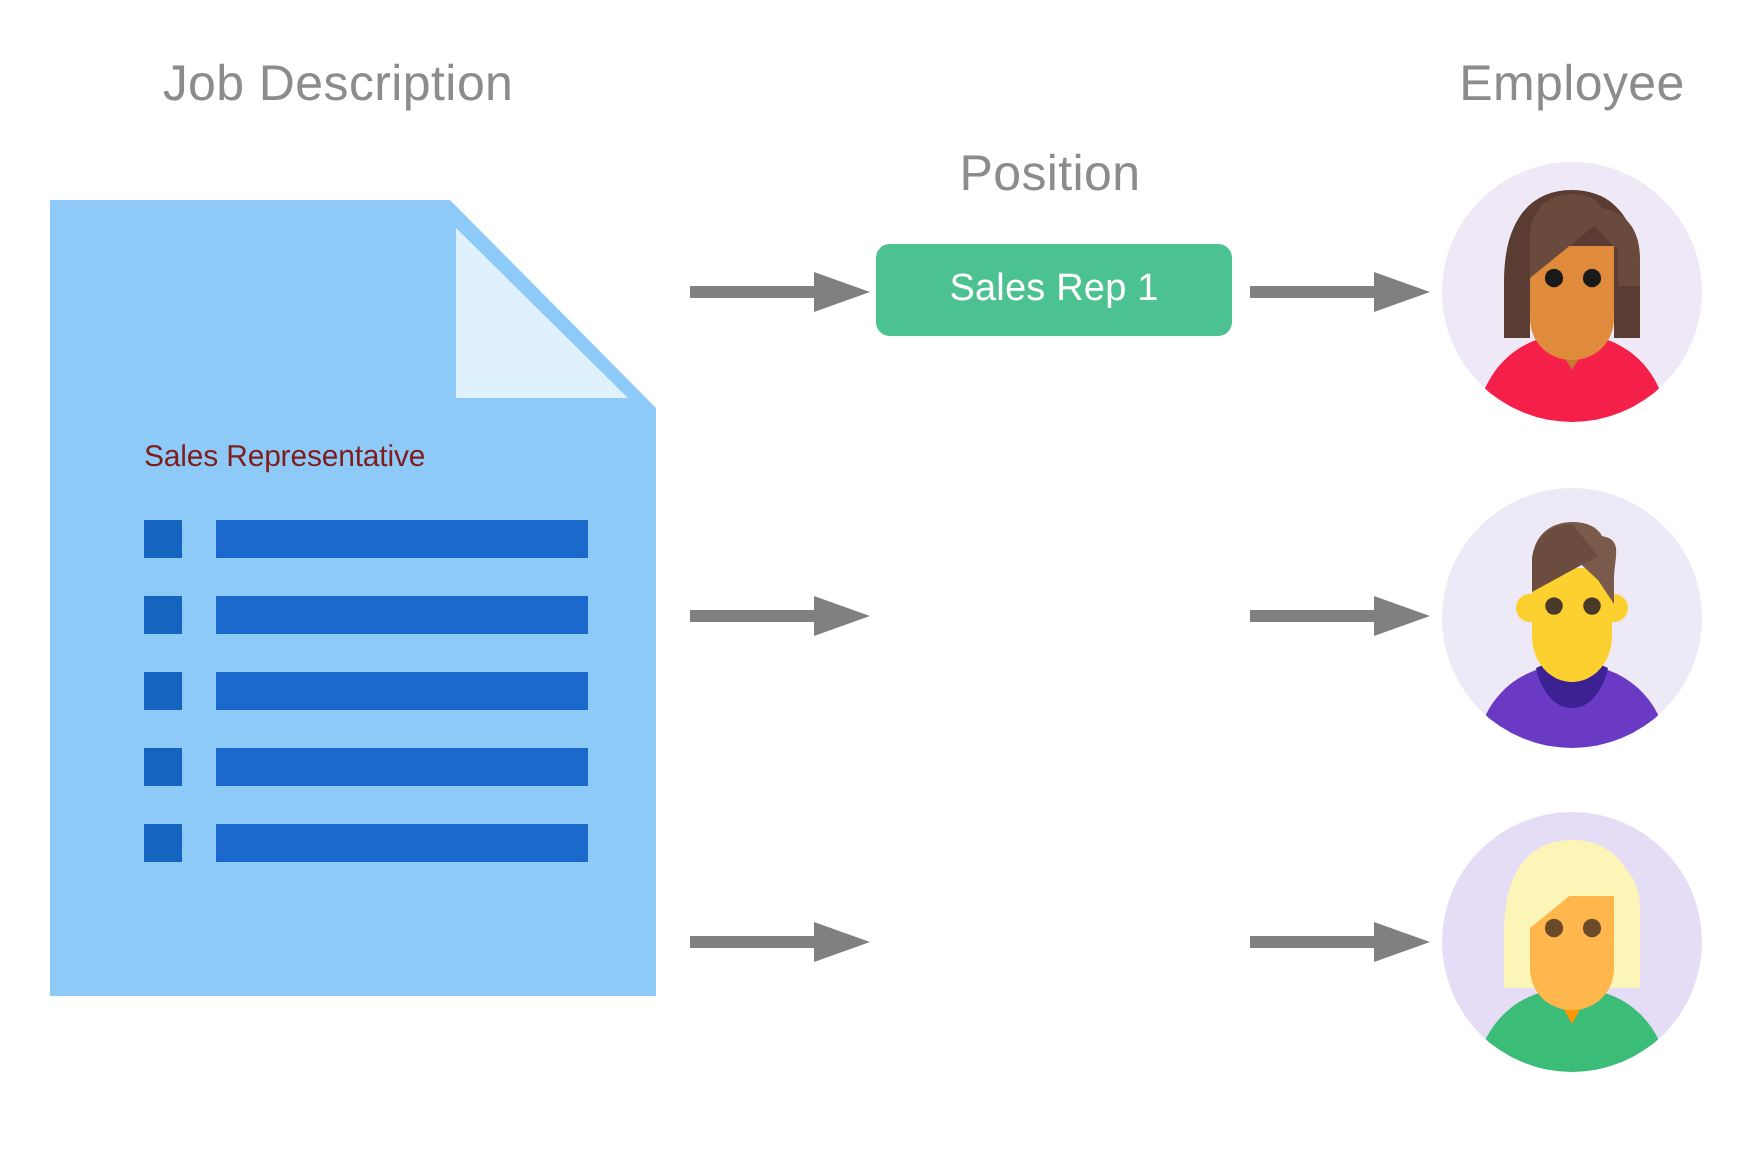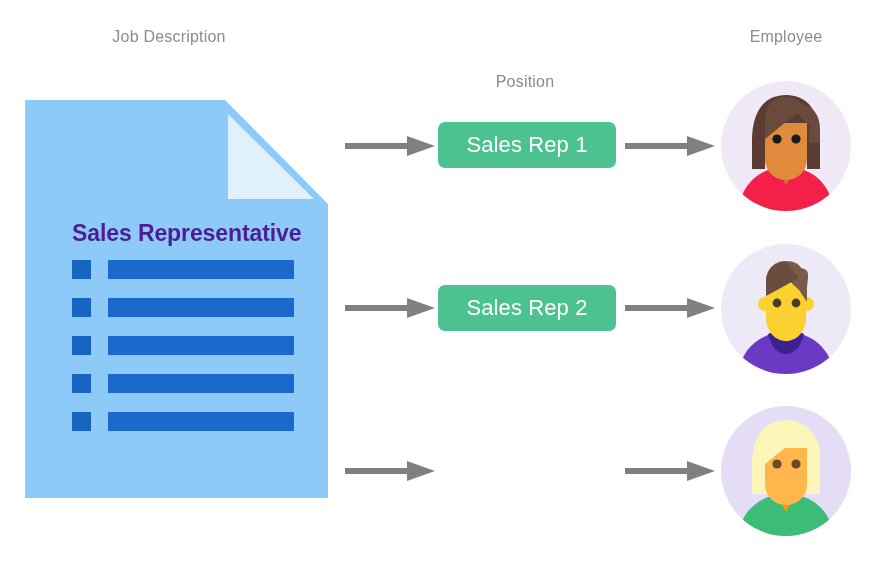--- a/index.html
+++ b/index.html
@@ -18,21 +18,21 @@
   .stage {
     position: absolute;
     left: 0; top: 0;
     width: 877px;
     height: 577px;
   }
 
   
   .col-header {
     position: absolute;
-    font-size: 16px;
+    font-size: 25px;
     font-weight: 400;
     color: #8c8c8c;
     letter-spacing: 0.2px;
     white-space: nowrap;
     text-align: center;
   }
   #hdr-job      { left: 0px;   top: 28px; width: 338px; }
   #hdr-position { left: 400px; top: 28px; width: 250px; margin-top: 45px; }
   #hdr-employee { left: 680px; top: 28px; width: 212px; }
 
@@ -43,23 +43,23 @@
     top: 100px;
     width: 303px;
     height: 398px;
   }
   .doc-svg { display: block; }
 
   .doc-title {
     position: absolute;
     left: 47px;
     top: 120px;
-    font-size: 23px;
-    font-weight: bold;
-    color: #4c1d95;
+    font-size: 15px;
+    font-weight: normal;
+    color: #7f1d1d;
     white-space: nowrap;
     letter-spacing: -0.1px;
   }
   .doc-rows {
     position: absolute;
     left: 47px;
     top: 160px;
     width: 250px;
   }
   .doc-row {
@@ -93,21 +93,21 @@
 
   
   .pos-btn {
     position: absolute;
     left: 438px;
     width: 178px;
     height: 46px;
     background: #4CC291;
     border-radius: 7px;
     color: #ffffff;
-    font-size: 22px;
+    font-size: 19px;
     font-weight: 400;
     display: flex;
     align-items: center;
     justify-content: center;
     box-sizing: border-box;
     letter-spacing: 0.1px;
   }
 
   
   .avatar {
@@ -162,21 +162,20 @@
     <path d="M0,11 H62 V4 L90,14 L62,24 V17 H0 Z" fill="#808080"></path>
   </svg>
   <svg class="arrow" style="left:345px; top:294px;" viewBox="0 0 90 28">
     <path d="M0,11 H62 V4 L90,14 L62,24 V17 H0 Z" fill="#808080"></path>
   </svg>
   <svg class="arrow" style="left:345px; top:457px;" viewBox="0 0 90 28">
     <path d="M0,11 H62 V4 L90,14 L62,24 V17 H0 Z" fill="#808080"></path>
   </svg>
 
   <div class="pos-btn" style="top:122px;">Sales Rep 1</div>
-  <div class="pos-btn" style="top:285px;">Sales Rep 2</div>
 
   <svg class="arrow" style="left:625px; top:132px;" viewBox="0 0 90 28">
     <path d="M0,11 H62 V4 L90,14 L62,24 V17 H0 Z" fill="#808080"></path>
   </svg>
   <svg class="arrow" style="left:625px; top:294px;" viewBox="0 0 90 28">
     <path d="M0,11 H62 V4 L90,14 L62,24 V17 H0 Z" fill="#808080"></path>
   </svg>
   <svg class="arrow" style="left:625px; top:457px;" viewBox="0 0 90 28">
     <path d="M0,11 H62 V4 L90,14 L62,24 V17 H0 Z" fill="#808080"></path>
   </svg>

